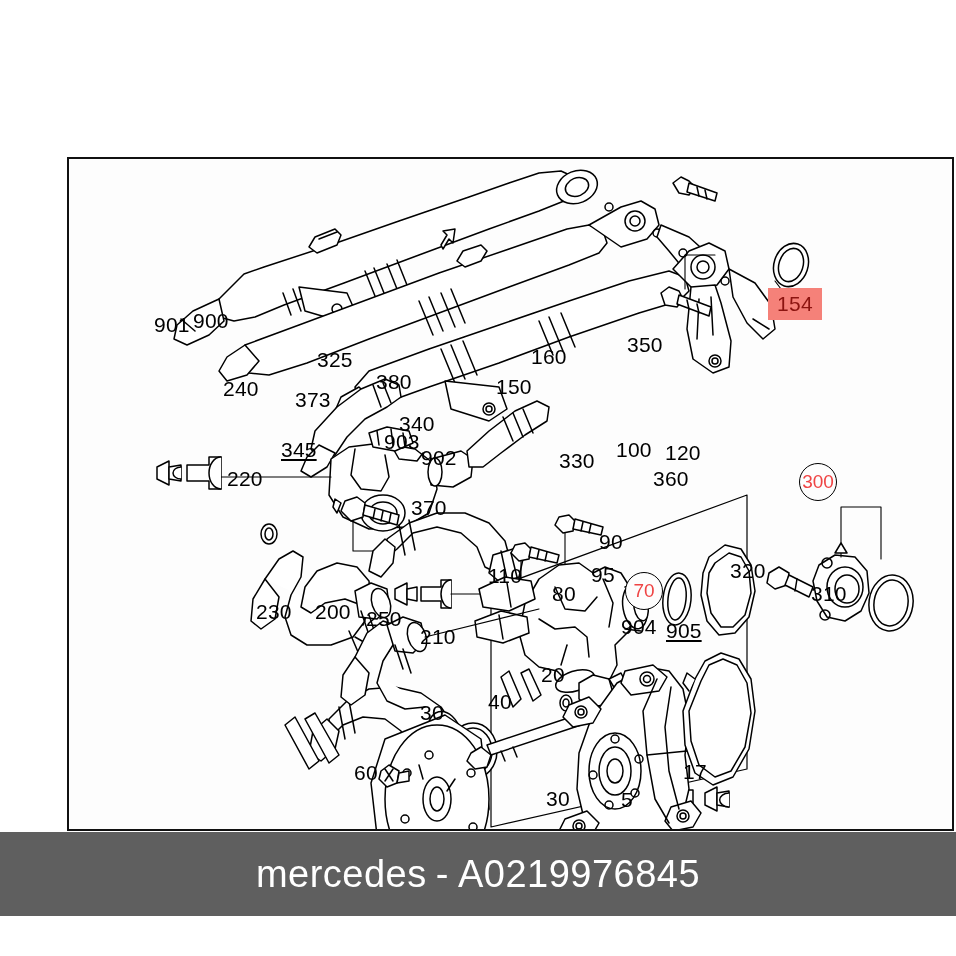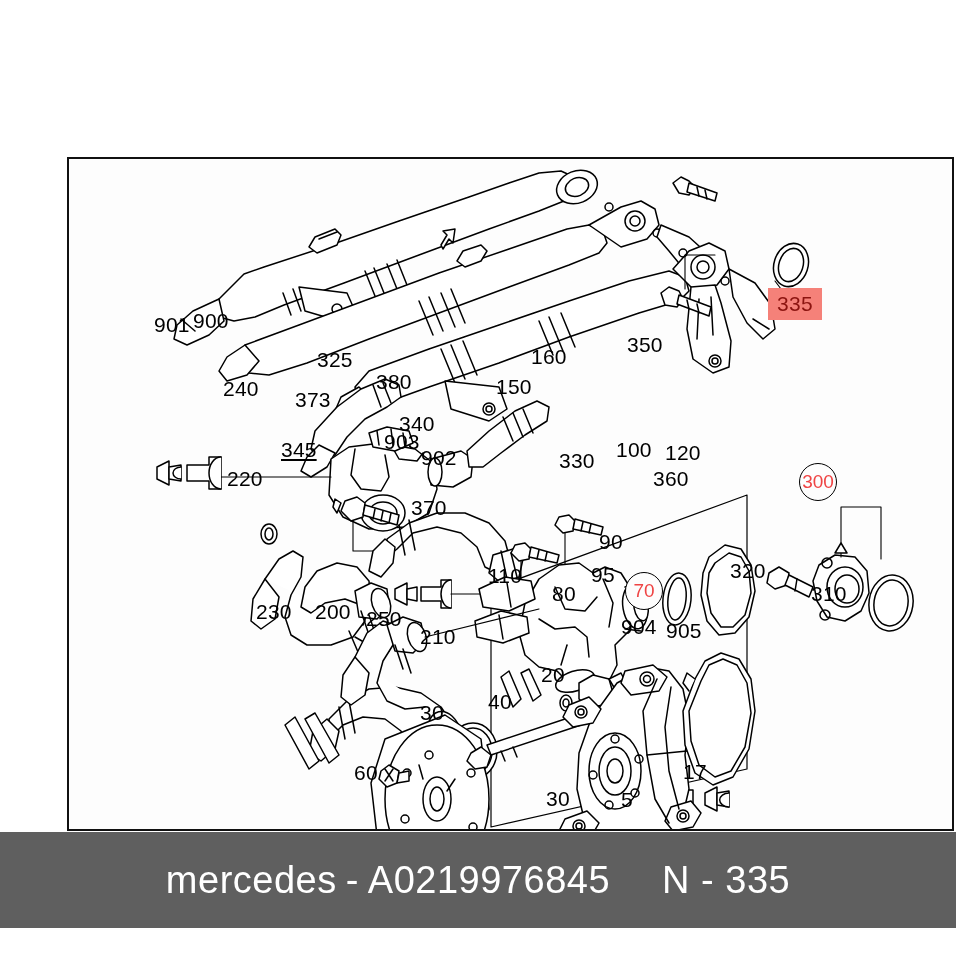--- a/index.html
+++ b/index.html
@@ -58,21 +58,21 @@
     font-size:21px;
     padding:5px 9px 6px 9px;
     line-height:1;
     letter-spacing:.3px;
   }
 
   
   .footer-bar{
     position:absolute;
     left:0;top:832px;
-    width:956px;height:96px;
+    width:956px;height:84px;
     background:#5f5f5f;
     display:flex;
     align-items:center;
     justify-content:center;
   }
   .footer-inner{
     display:flex;
     align-items:baseline;
     color:#ffffff;
     font-family:"Liberation Sans", sans-serif;
@@ -561,43 +561,42 @@
       <span class="lbl" style="left:522px;top:405px;">95</span>
       <span class="lbl" style="left:483px;top:424px;">80</span>
       <span class="lbl" style="left:419px;top:406px;">110</span>
       <span class="lbl" style="left:661px;top:401px;">320</span>
       <span class="lbl" style="left:742px;top:424px;">310</span>
       <span class="lbl" style="left:187px;top:442px;">230</span>
       <span class="lbl" style="left:246px;top:442px;">200</span>
       <span class="lbl" style="left:297px;top:449px;">250</span>
       <span class="lbl" style="left:351px;top:467px;">210</span>
       <span class="lbl" style="left:552px;top:457px;">904</span>
-      <span class="lbl" style="left:597px;top:461px;">905</span>
+      <span class="lbl" style="left:597px;top:461px;text-decoration:underline;">905</span>
       <span class="lbl" style="left:472px;top:505px;">20</span>
       <span class="lbl" style="left:419px;top:532px;">40</span>
       <span class="lbl" style="left:351px;top:543px;">30</span>
       <span class="lbl" style="left:285px;top:603px;">60</span>
       <span class="lbl" style="left:477px;top:629px;">30</span>
       <span class="lbl" style="left:552px;top:630px;">5</span>
       <span class="lbl" style="left:614px;top:602px;">17</span>
 
       <div class="lbl-circle" style="left:730px;top:304px;">
         <span>300</span>
       </div>
       <div class="lbl-circle" style="left:556px;top:413px;">
         <span>70</span>
       </div>
     </div>
 
-    <div class="lbl-highlight" style="left:699px;top:129px;">335</div>
+    <div class="lbl-highlight" style="left:699px;top:129px;">154</div>
 
   </div>
 
   <div class="footer-bar">
     <div class="footer-inner">
       <span class="footer-brand">mercedes</span>
       <span class="footer-sep">-</span>
       <span class="footer-part">A0219976845</span>
-      <span class="footer-ref">N - 335</span>
     </div>
   </div>
 
 </div>
 
 </body></html>

